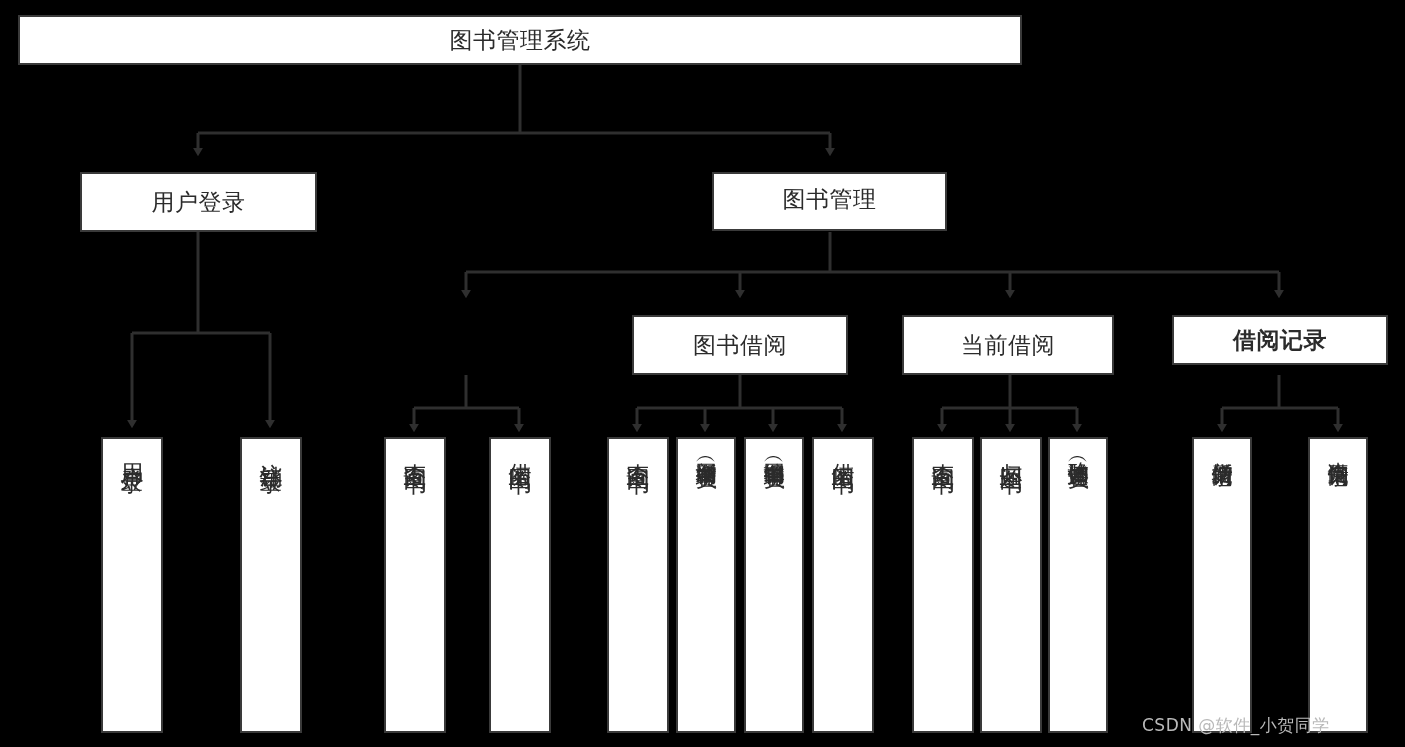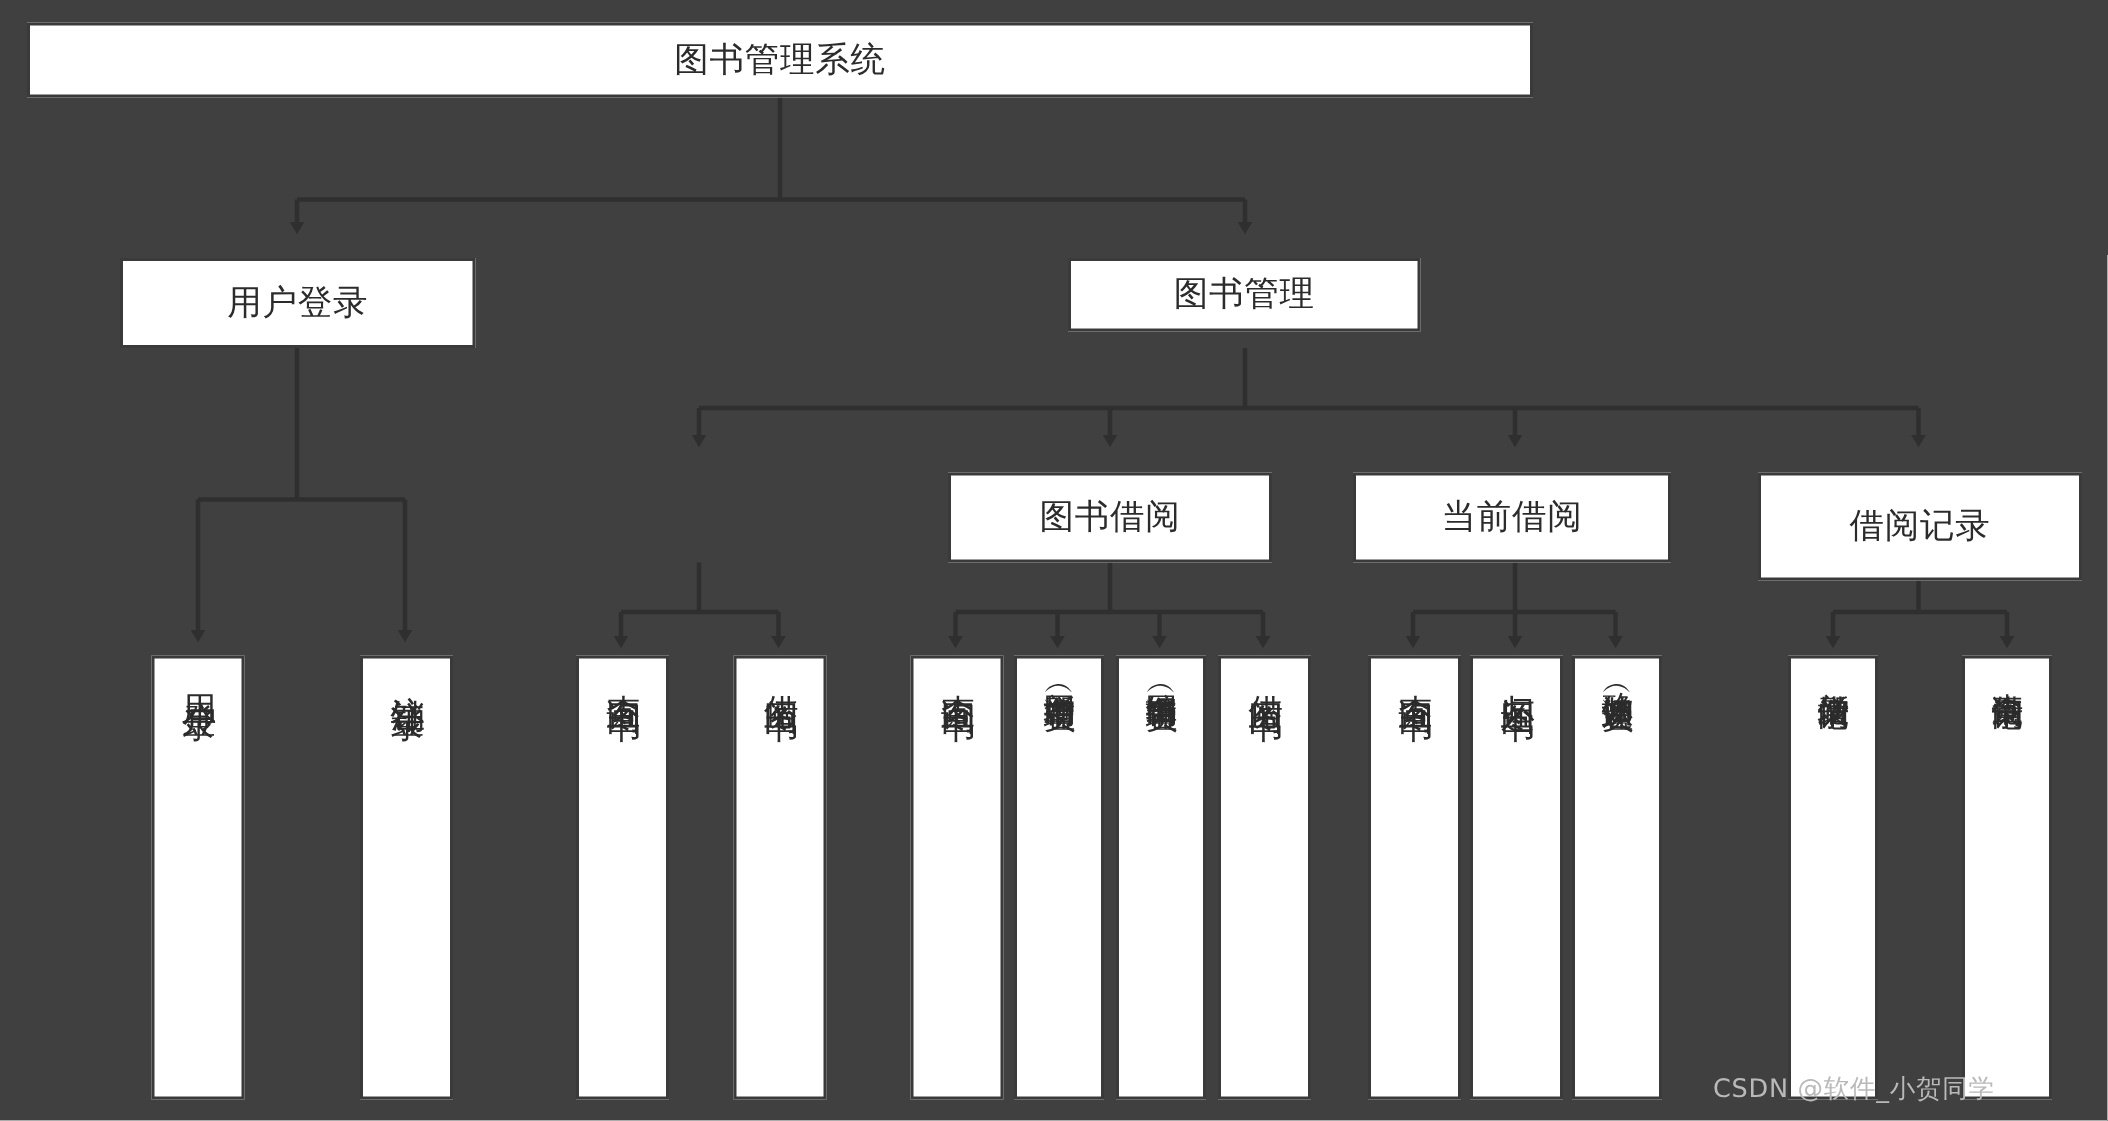--- a/index.html
+++ b/index.html
@@ -8,21 +8,21 @@
     padding: 0;
     background: #ffffff;
   }
   body {
     font-family: "DejaVu Sans", "Liberation Sans", sans-serif;
   }
   #diagram-root {
     position: relative;
     width: 1405px;
     height: 747px;
-    background: #404040;
+    background: #000000;
     overflow: hidden;
   }
   #edge-layer {
     position: absolute;
     left: 0;
     top: 0;
     width: 1405px;
     height: 747px;
     pointer-events: none;
   }
@@ -130,34 +130,34 @@
   </svg>
 
   <div class="node horiz" style="left:18px; top:15px; width:1004px; height:50px;">
     <span class="node-label">图书管理系统</span>
   </div>
 
   <div class="node horiz" style="left:80px; top:172px; width:237px; height:60px;">
     <span class="node-label">用户登录</span>
   </div>
 
-  <div class="node horiz" style="left:712px; top:172px; width:235px; height:49px;">
+  <div class="node horiz" style="left:712px; top:172px; width:235px; height:59px;font-family:Liberation Mono, monospace;">
     <span class="node-label">图书管理</span>
   </div>
 
 
   <div class="node horiz" style="left:632px; top:315px; width:216px; height:60px;">
     <span class="node-label">图书借阅</span>
   </div>
 
   <div class="node horiz" style="left:902px; top:315px; width:212px; height:60px;">
     <span class="node-label">当前借阅</span>
   </div>
 
-  <div class="node horiz" style="left:1172px; top:315px; width:216px; height:72px;">
+  <div class="node horiz" style="left:1172px; top:315px; width:216px; height:50px;font-weight:bold;">
     <span class="node-label">借阅记录</span>
   </div>
 
   <div class="node vert" style="left:101px; top:437px; width:62px; height:296px;">
     <span class="node-label">用户登录</span>
   </div>
 
   <div class="node vert" style="left:240px; top:437px; width:62px; height:296px;">
     <span class="node-label">注销登录</span>
   </div>

